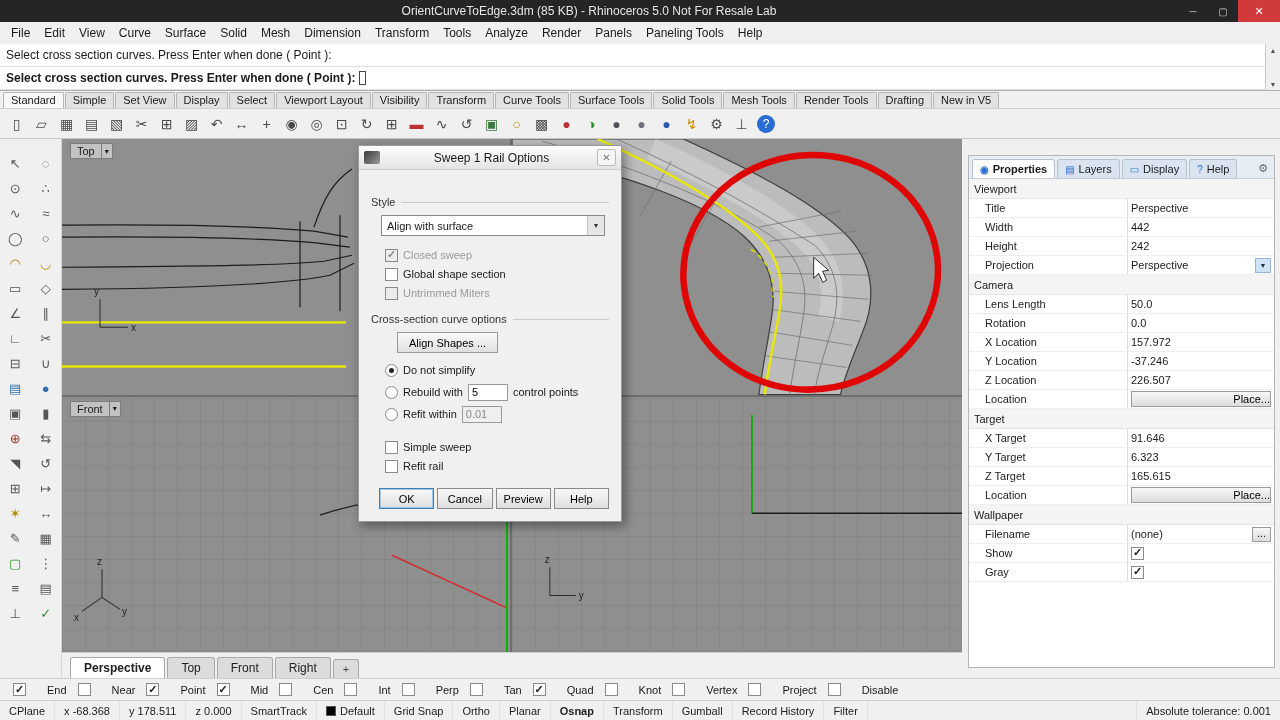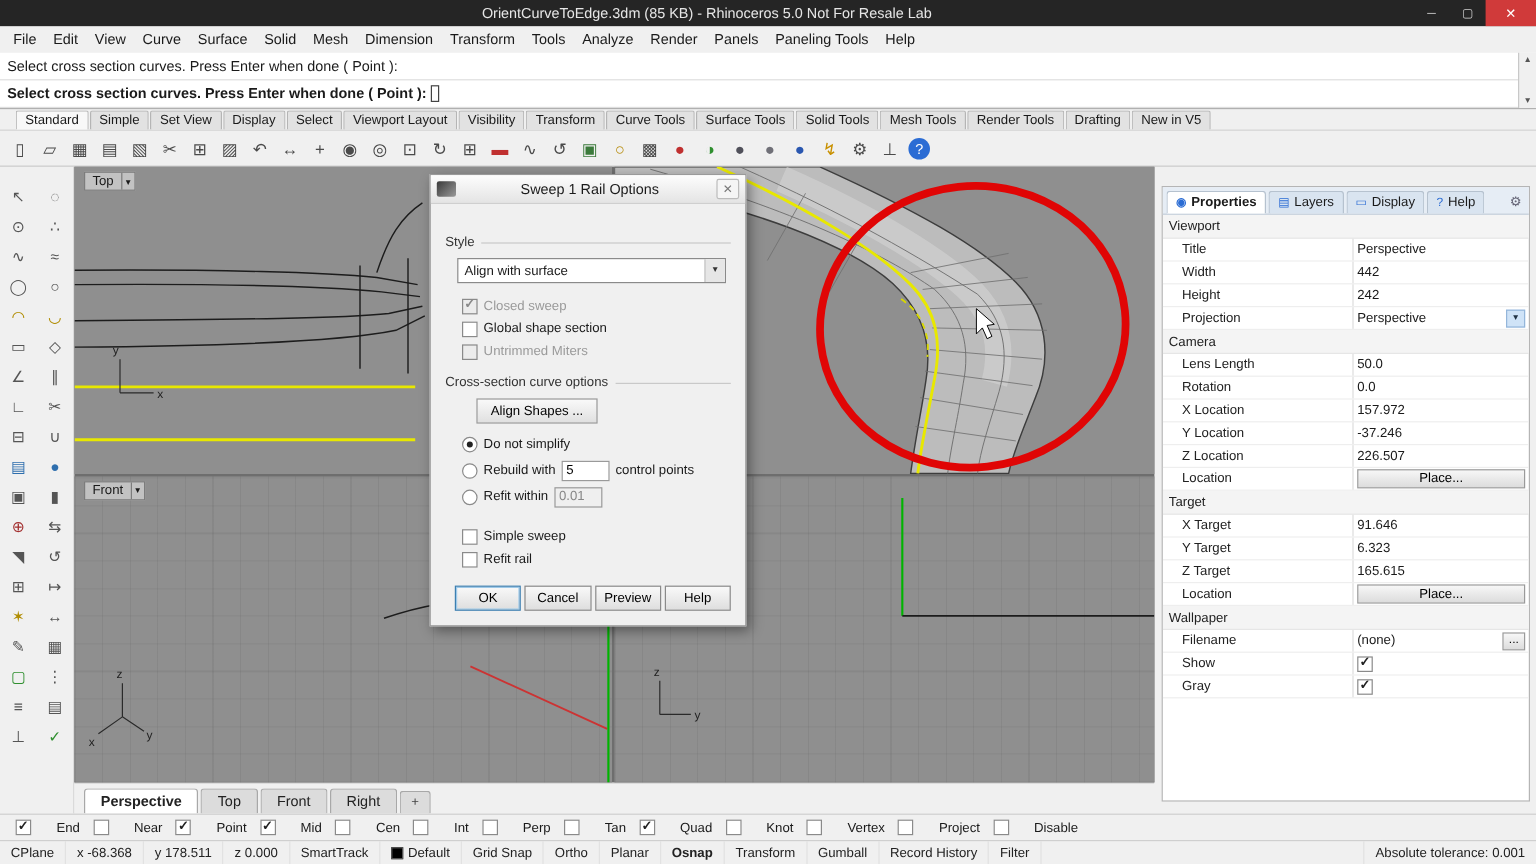--- a/index.html
+++ b/index.html
@@ -19,21 +19,21 @@
 
   
   .cmdarea{position:relative;background:#fff;border-bottom:1px solid #b0b0b0;flex:0 0 auto;}
   .cmdline{height:23px;display:flex;align-items:center;padding-left:6px;border-bottom:1px solid #dedede;white-space:nowrap;}
   .cmdline.bold{font-weight:bold;}
   .caret{display:inline-block;width:7px;height:14px;border:1px solid #444;margin-left:4px;}
   .cmd-scroll{position:absolute;right:0;top:0;width:15px;height:100%;background:#f0f0f0;border-left:1px solid #c8c8c8;display:flex;flex-direction:column;justify-content:space-between;}
   .sarr{height:12px;display:flex;align-items:center;justify-content:center;font-size:7px;color:#555;}
 
   
-  .tabbar{height:18px;display:flex;align-items:flex-end;padding-left:13px;background:#f0f0f0;border-bottom:1px solid #cfcfcf;flex:0 0 auto;}
+  .tabbar{height:18px;display:flex;align-items:flex-end;padding-left:3px;background:#f0f0f0;border-bottom:1px solid #cfcfcf;flex:0 0 auto;}
   .ttab{font-size:11px;padding:1px 7px 2px;border:1px solid #b5b5b5;border-bottom:none;background:#e2e2e2;margin-right:1px;border-radius:2px 2px 0 0;white-space:nowrap;}
   .ttab.active{background:#f8f8f8;}
 
   
   .iconbar{height:30px;display:flex;align-items:center;gap:2px;padding-left:5px;background:#f0f0f0;border-bottom:1px solid #c6c6c6;flex:0 0 auto;}
   .tbicon{width:23px;height:23px;display:flex;align-items:center;justify-content:center;font-size:14px;color:#4a4a4a;border-radius:3px;}
 
   
   .main{flex:1;display:flex;min-height:0;}
   .left-toolbar{width:62px;background:#f0f0f0;display:grid;grid-template-columns:1fr 1fr;grid-auto-rows:25px;align-content:start;padding-top:12px;border-right:1px solid #d5d5d5;}
@@ -85,21 +85,21 @@
   .ptab{display:flex;align-items:center;gap:4px;font-size:11px;padding:3px 7px;border:1px solid #b6c2cf;border-bottom:none;background:#d9e4f0;margin-right:2px;border-radius:3px 3px 0 0;white-space:nowrap;}
   .ptab.active{background:#fff;font-weight:bold;}
   .ptab-icon{font-size:10px;color:#2b6cd4;}
   .pgear{margin-left:auto;font-size:11px;color:#667;padding:0 3px 3px;}
   .panel-body{flex:1;overflow:hidden;font-size:11px;}
   .pgroup-header{height:20px;display:flex;align-items:center;padding-left:5px;background:#f4f4f4;border-bottom:1px solid #e6e6e6;color:#222;}
   .prow{display:flex;height:19px;align-items:center;border-bottom:1px solid #eeeeee;}
   .plabel{width:158px;padding-left:16px;color:#222;white-space:nowrap;overflow:hidden;flex:0 0 auto;}
   .pval{flex:1;height:100%;display:flex;align-items:center;border-left:1px solid #dcdcdc;padding:0 3px;min-width:0;white-space:nowrap;}
   .dd-arrow{margin-left:auto;width:16px;height:15px;background:#cfe3f7;border:1px solid #94b6da;display:flex;align-items:center;justify-content:center;font-size:7px;color:#234;}
-  .pbutton{width:100%;height:16px;border:1px solid #9a9a9a;background:linear-gradient(#f7f7f7,#dcdcdc);font-size:11px;font-family:"Liberation Sans",sans-serif;}
+  .pbutton{width:100%;height:16px;border:1px solid #9a9a9a;background:linear-gradient(#f7f7f7,#dcdcdc);font-size:11px;font-family:"Liberation Sans",sans-serif;text-align:right;}
   .pellipsis{margin-left:auto;width:19px;height:15px;border:1px solid #9a9a9a;background:linear-gradient(#f7f7f7,#dcdcdc);font-size:10px;line-height:1;font-family:"Liberation Sans",sans-serif;}
 
   
   .vtabbar{height:26px;display:flex;align-items:flex-end;gap:2px;background:#f0f0f0;padding:2px 0 0 8px;border-top:1px solid #cfcfcf;flex:0 0 auto;}
   .vtab{padding:3px 13px;font-size:12px;background:#dcdcdc;border:1px solid #a8a8a8;border-bottom:none;border-radius:3px 3px 0 0;color:#222;white-space:nowrap;}
   .vtab.active{background:#fff;font-weight:bold;}
   .vtab.add{padding:3px 9px;font-size:11px;color:#444;}
 
   
   .osnapbar{height:22px;background:#f0f0f0;display:flex;align-items:center;gap:11px;padding-left:13px;border-top:1px solid #cfcfcf;font-size:11px;flex:0 0 auto;}

